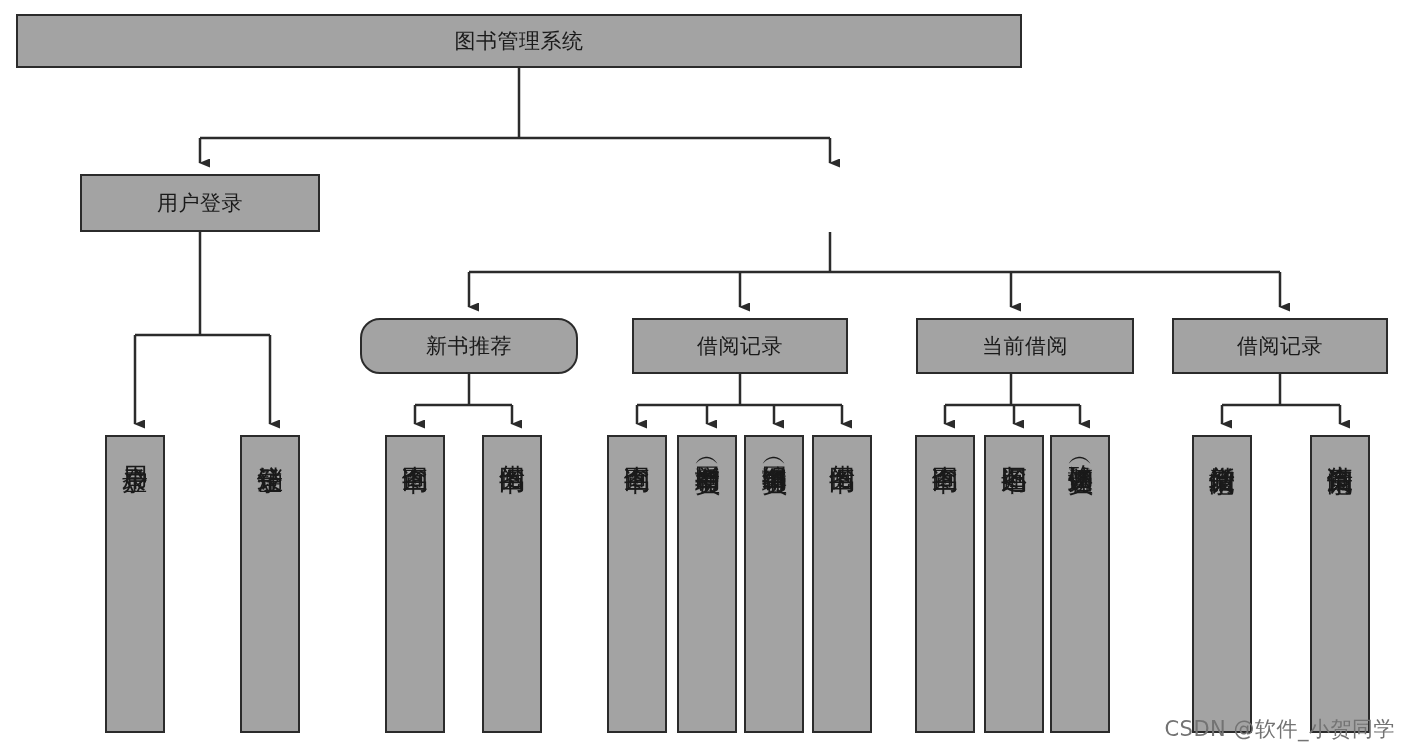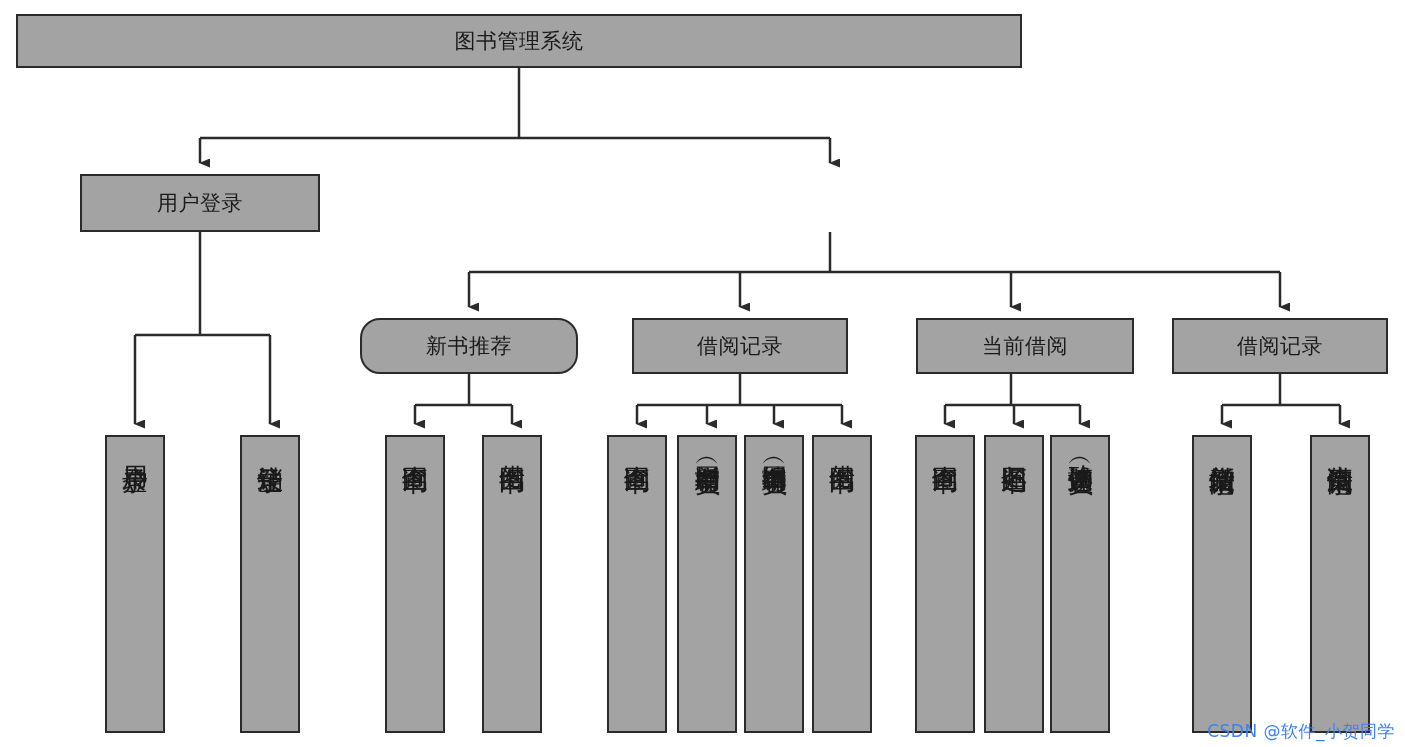--- a/index.html
+++ b/index.html
@@ -52,22 +52,22 @@
     white-space: nowrap;
     color: #1a1a1a;
   }
   .node.vert.tall .vtext {
     font-size: 25px;
   }
   .watermark {
     position: absolute;
     right: 10px;
     bottom: 4px;
-    font-size: 17px;
-    color: #3b82f6;
+    font-size: 21px;
+    color: #737373;
     white-space: nowrap;
     letter-spacing: 0.5px;
   }
 </style>
 </head>
 <body>
 
 <div id="canvas">
 
   <svg class="wires" viewBox="0 0 1405 747" xmlns="http://www.w3.org/2000/svg">

